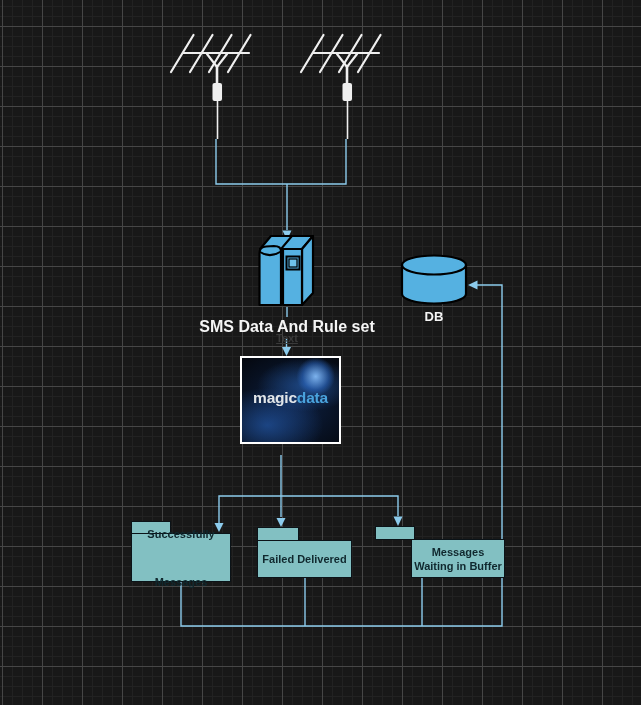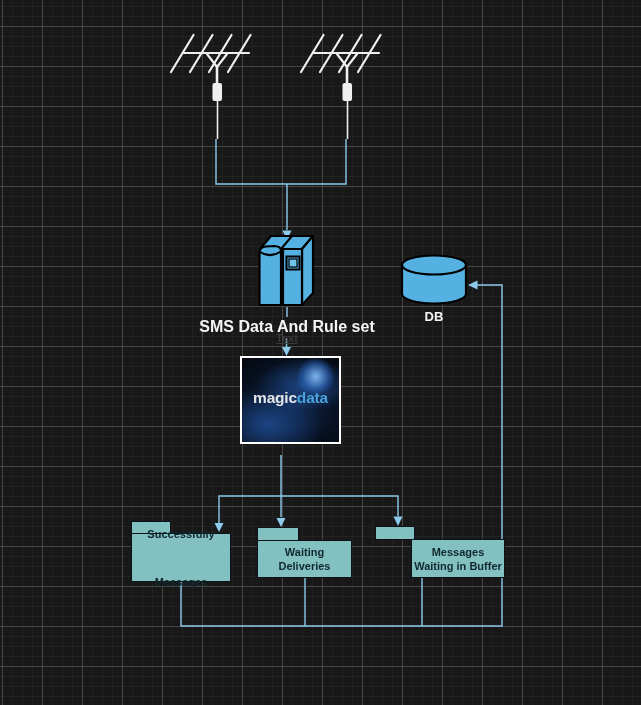--- a/index.html
+++ b/index.html
@@ -137,21 +137,21 @@
     <div class="tab"></div>
     <div class="fbody">
       <span>Successfully</span>
       <span>Messages</span>
     </div>
   </div>
 
   <div class="folder f2" style="left:257px;top:527px;">
     <div class="tab"></div>
     <div class="fbody">
-      <span>Waiting Deliveries</span>
+      <span>Failed Delivered</span>
       <span></span>
     </div>
   </div>
 
   <div class="folder f3" style="left:375px;top:526px;">
     <div class="tab"></div>
     <div class="fbody">
       <span>Messages</span>
       <span>Waiting in Buffer</span>
     </div>

